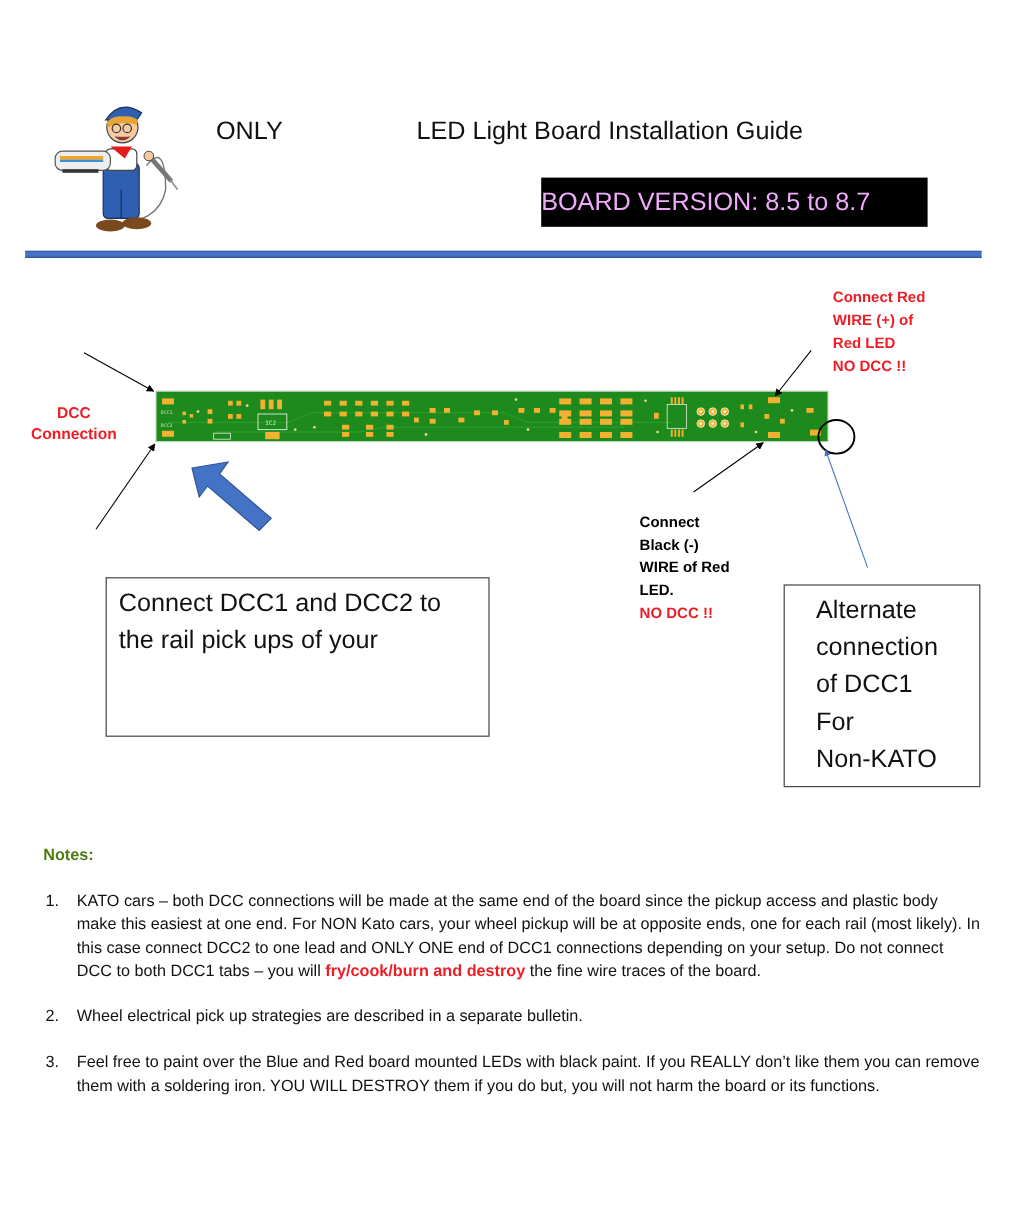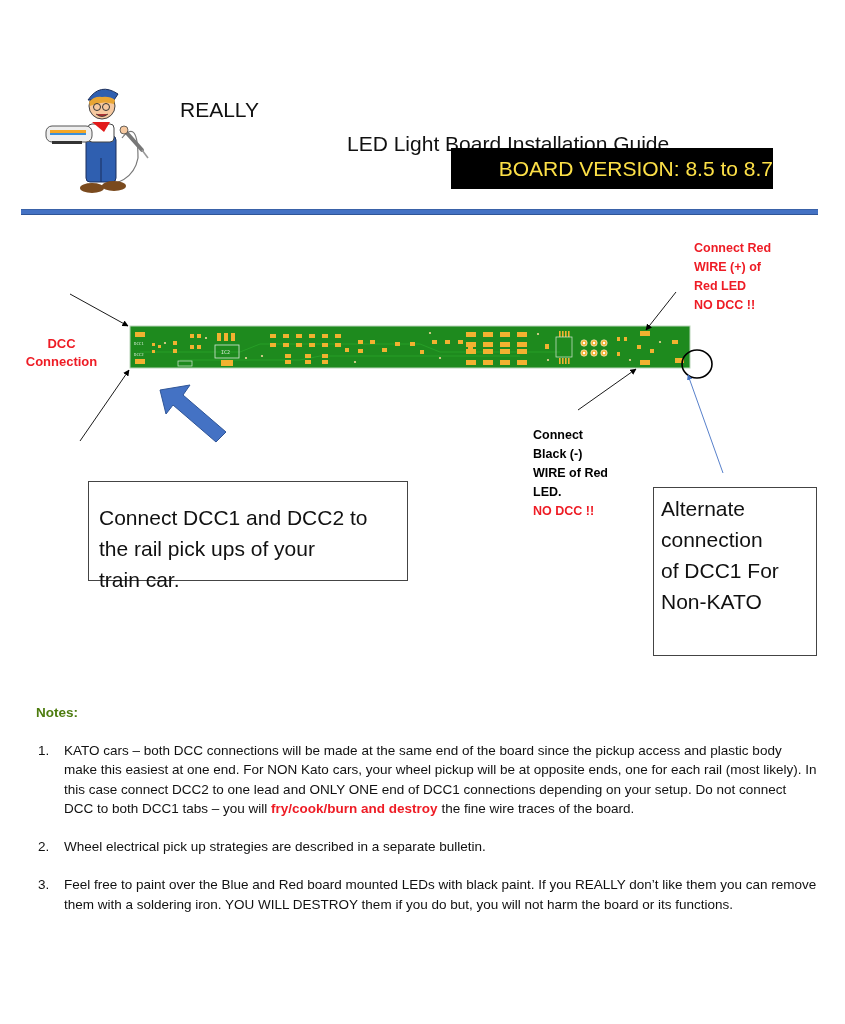--- a/index.html
+++ b/index.html
@@ -2,32 +2,32 @@
 <html><head>
 <meta charset="utf-8">
 <style>
   html, body { margin: 0; padding: 0; background: #ffffff; }
   body { width: 845px; height: 1024px; position: relative; overflow: hidden;
          font-family: "Liberation Sans", "DejaVu Sans", sans-serif; color: #000; }
   .abs { position: absolute; }
   .logo { left: 42px; top: 78px; width: 118px; height: 124px; }
   .brand { left: 180px; top: 94px; font-size: 21px; line-height: 31px; color: #111; }
   .brand div { white-space: nowrap; }
-  .title { left: 347px; top: 94px; font-size: 21px; line-height: 31px; color: #111; white-space: nowrap; margin-top: 34px; }
-  .version { left: 451px; top: 148px; width: 322px; height: 41px; background: #000; color: #fde047;
-             font-size: 21px; line-height: 41px; text-align: right; white-space: nowrap; }
+  .title { left: 347px; top: 94px; font-size: 21px; line-height: 31px; color: #111; white-space: nowrap; }
+  .version { left: 451px; top: 148px; width: 322px; height: 41px; background: #000; color: #f0abfc;
+             font-size: 21px; line-height: 41px; text-align: left; white-space: nowrap; }
   .rule { left: 21px; top: 209px; width: 797px; height: 6px; background: #4472c4; border-top: 1px solid #3a62a8; border-bottom: 1px solid #2f5597; box-sizing: border-box; }
   .red-bold { color: #ee1c25; font-weight: bold; }
   .lbl-dcc { left: 14px; top: 335px; width: 95px; font-size: 13px; line-height: 18px; text-align: center; }
   .lbl-red { left: 694px; top: 239px; font-size: 12.5px; line-height: 19px; }
   .lbl-black { left: 533px; top: 426px; font-size: 12.5px; line-height: 19px; font-weight: bold; }
-  .box1 { left: 88px; top: 481px; width: 320px; height: 100px; border: 1.5px solid #444; box-sizing: border-box;
-          padding: 20px 10px; font-size: 21px; line-height: 31px; color: #111; }
+  .box1 { left: 88px; top: 481px; width: 320px; height: 133px; border: 1.5px solid #444; box-sizing: border-box;
+          padding: 5px 10px; font-size: 21px; line-height: 31px; color: #111; }
   .box2 { left: 653px; top: 487px; width: 164px; height: 169px; border: 1.5px solid #444; box-sizing: border-box;
-          padding: 5px 7px; font-size: 21px; line-height: 31px; color: #111; }
+          padding: 5px 26px; font-size: 21px; line-height: 31px; color: #111; }
   .notes-h { left: 36px; top: 705px; font-size: 13.5px; color: #4d7c0f; font-weight: bold; }
   .notes { left: 38px; top: 741px; width: 780px; font-size: 13.5px; line-height: 19.3px; color: #111; }
   .note { display: flex; margin-bottom: 19px; }
   .note .num { width: 26px; flex: none; }
   .note .txt { flex: 1; }
   svg { display: block; }
 </style>
 </head>
 <body>
 
@@ -61,21 +61,21 @@
     <rect x="8" y="55" width="36" height="2" fill="#3b8fd8"></rect>
     <rect x="10" y="63" width="30" height="3" fill="#333"></rect>
 
     <path d="M84 54 L100 72" stroke="#777" stroke-width="4" stroke-linecap="round"></path>
     <path d="M100 72 L106 80" stroke="#999" stroke-width="1.5"></path>
     <circle cx="82" cy="52" r="4" fill="#f6c9a0" stroke="#444" stroke-width="0.8"></circle>
   </svg>
 </div>
 
 <div class="abs brand">
-  <div>REALLY</div>
+  <div>ONLY</div>
 </div>
 <div class="abs title">LED Light Board Installation Guide</div>
 <div class="abs version">BOARD VERSION:  8.5 to 8.7</div>
 <div class="abs rule"></div>
 
 <svg class="abs" style="left:0;top:0;" width="845" height="700">
   <defs>
     <marker id="ah" viewBox="0 0 10 10" refX="9" refY="5" markerWidth="7" markerHeight="7" orient="auto-start-reverse">
       <path d="M0 0 L10 5 L0 10 Z" fill="#000"></path>
     </marker>
@@ -250,21 +250,20 @@
   <div>Connect</div>
   <div>Black (-)</div>
   <div>WIRE of Red</div>
   <div>LED.</div>
   <div class="red-bold">NO DCC !!</div>
 </div>
 
 <div class="abs box1">
   <div>Connect DCC1 and DCC2 to</div>
   <div>the rail pick ups of your</div>
-  <div>train car.</div>
 </div>
 
 <div class="abs box2">
   <div>Alternate</div>
   <div>connection</div>
   <div>of DCC1 For</div>
   <div>Non-KATO</div>
 </div>
 
 <div class="abs notes-h">Notes:</div>

